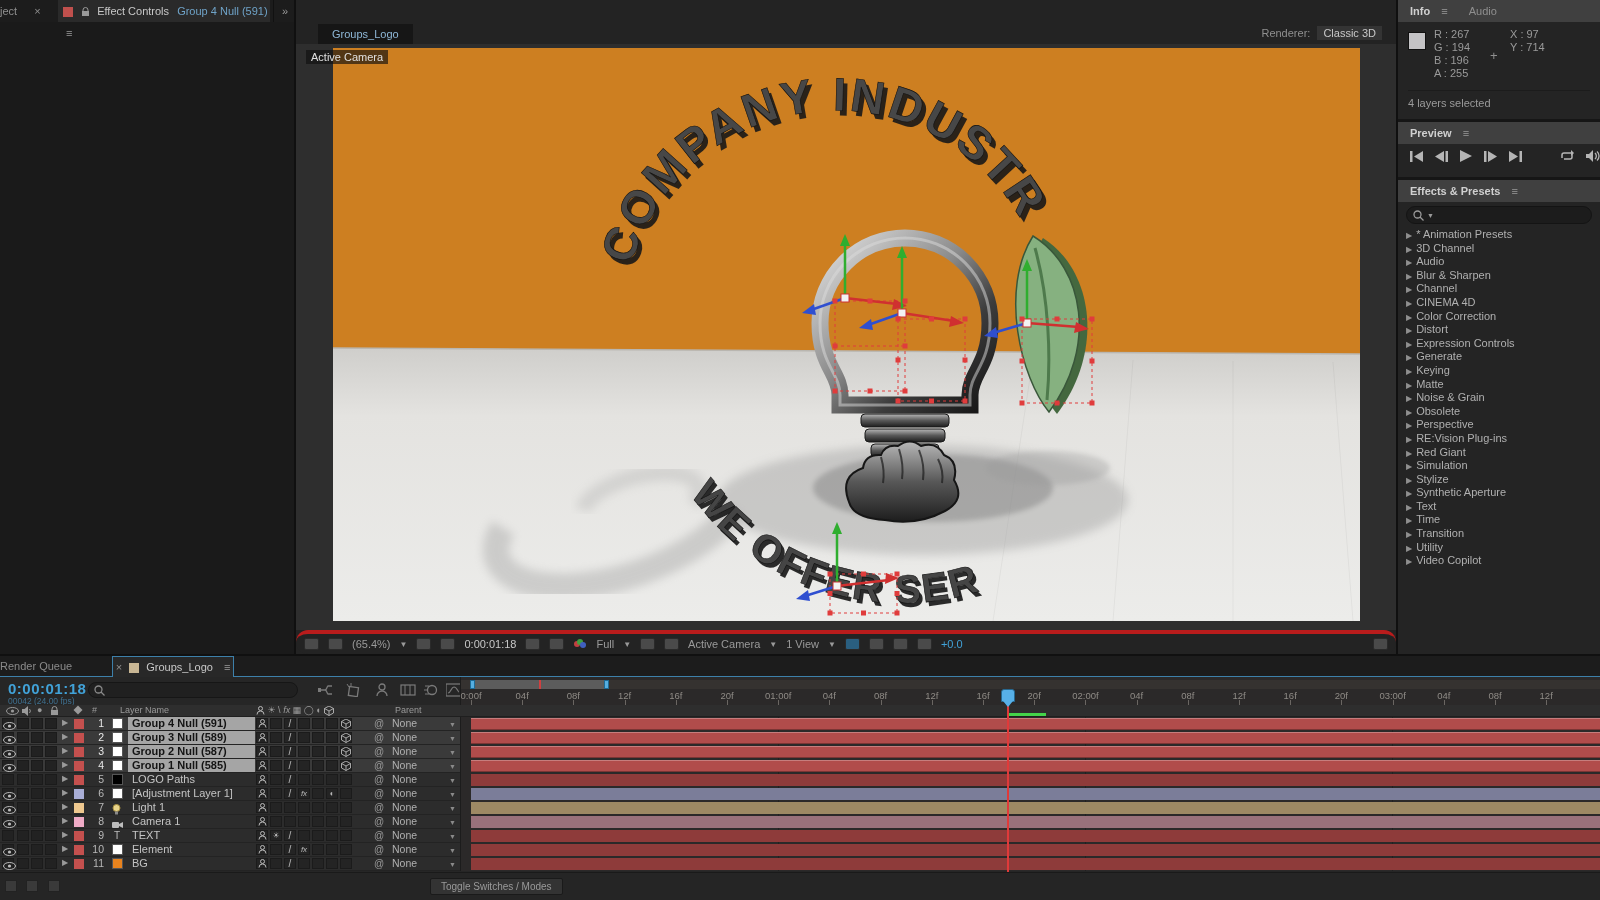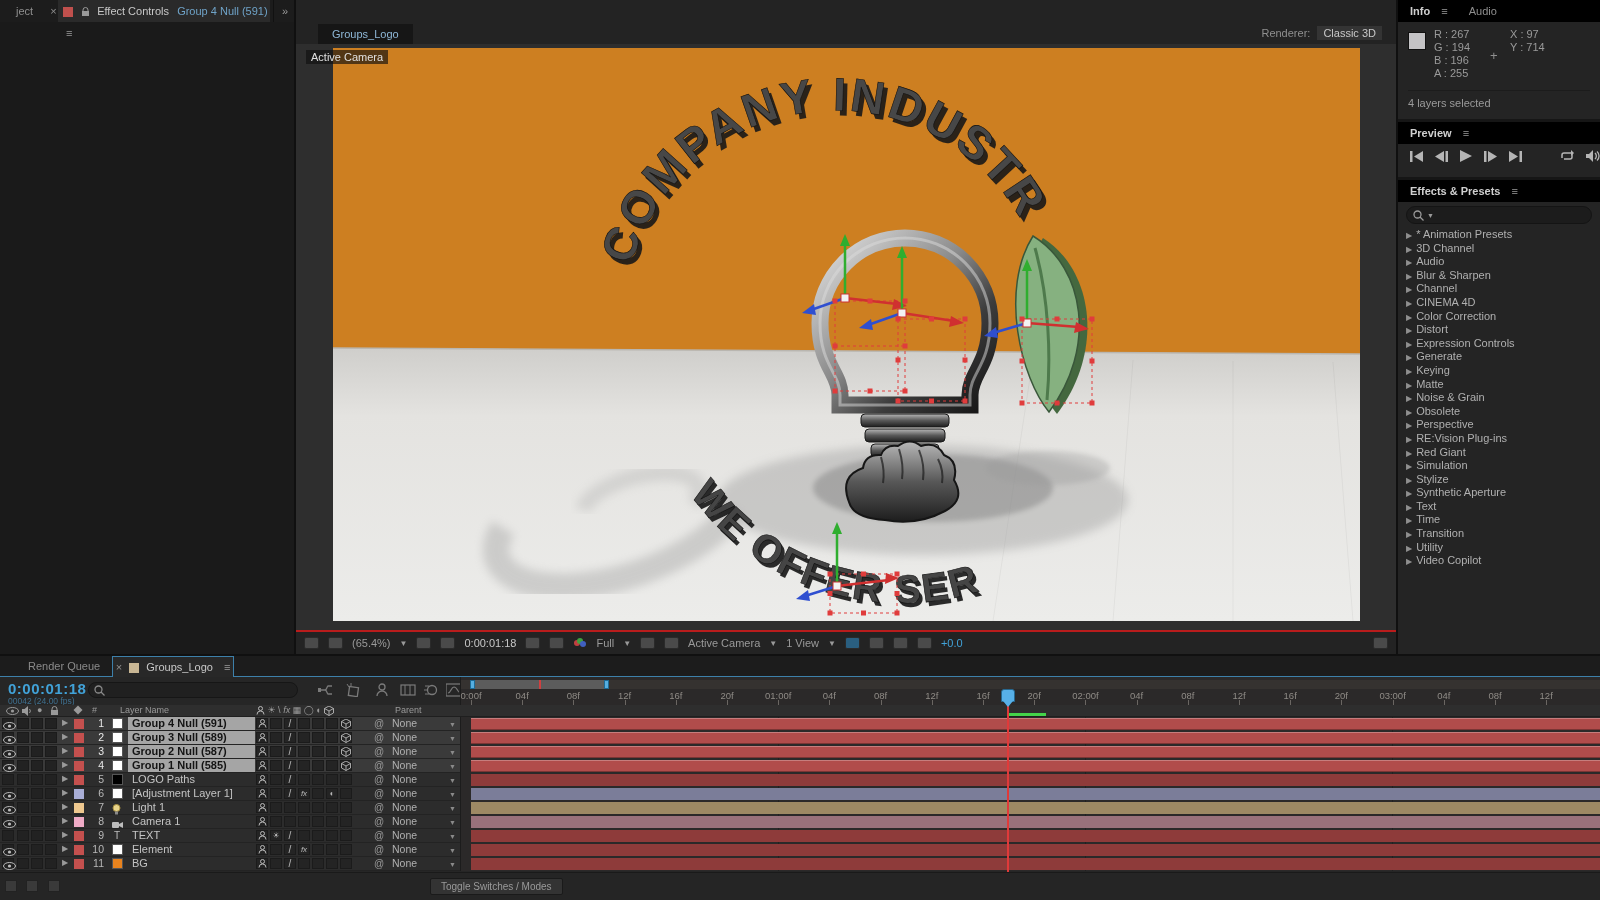--- a/index.html
+++ b/index.html
@@ -22,28 +22,28 @@
   #comp-panel { left:296px; top:0; width:1100px; height:654px; background:#232323; }
   #comp-tabs  { width:1100px; }
   #comp-row2  { left:0; top:22px; width:1100px; height:22px; background:#232323; font-size:11px; line-height:22px; }
   #comp-tab2  { position:absolute; left:22px; top:2px; height:20px; background:#161616; color:#8fb8d8;
                 padding:0 14px; font-size:11px; line-height:20px; }
   #renderer   { position:absolute; right:14px; top:0; }
   #viewport   { left:0; top:44px; width:1100px; height:586px; background:#2e2e2e; overflow:hidden; }
   #comp-image { position:absolute; left:37px; top:4px; width:1027px; height:573px; background:#cd7f21; }
   #cam-label  { position:absolute; left:10px; top:6px; background:rgba(16,16,16,.65); color:#e0e0e0;
                 font-size:11px; padding:1px 5px; }
-  #comp-toolbar { left:0; top:630px; width:1100px; height:24px; background:#232323; border-top:2px solid #b91c1c;
-                  font-size:11px; color:#9a9a9a; display:flex; align-items:center; gap:9px; padding:0 8px; }
+  #comp-toolbar { left:0; top:630px; width:1100px; height:24px; background:#232323; border-top:4px solid #b91c1c;
+                  font-size:11px; color:#9a9a9a; display:flex; align-items:center; gap:9px; padding:0 8px;border-radius:12px; }
   .tb-ic { width:15px; height:12px; display:inline-block; background:#4a4a4a; border:1px solid #2a2a2a; border-radius:2px; }
   .tb-drop { font-size:8px; color:#9a9a9a; }
   
   #right-col { left:1398px; top:0; width:202px; height:654px; background:#161616; }
   .rc-panel { position:absolute; left:0; width:202px; background:#242424; }
-  .rc-head { height:22px; line-height:22px; background:#000000; font-size:11px; color:#d0d0d0; padding-left:12px; }
+  .rc-head { height:22px; line-height:22px; background:#404040; font-size:11px; color:#d0d0d0; padding-left:12px; }
   #info-panel { top:0; height:119px; }
   #preview-panel { top:122px; height:55px; }
   #fx-panel { top:180px; height:474px; }
   .info-line { font-size:11px; color:#9a9a9a; line-height:13px; }
   #fx-search { margin:4px 8px; height:18px; background:#1c1c1c; border:1px solid #141414; border-radius:9px;
                display:flex; align-items:center; padding:0 6px; gap:3px; }
   #fx-list { font-size:11px; color:#b0b0b0; padding-left:8px; }
   .fx-item { height:13.6px; line-height:13.6px; white-space:nowrap; }
   .fx-item .tri { color:#8f8f8f; font-size:8px; margin-right:4px; }
   
@@ -91,21 +91,21 @@
   #toggle-btn { position:absolute; left:430px; top:5px; height:17px; padding:0 10px; background:#333;
                 border:1px solid #1a1a1a; border-radius:2px; font-size:10px; line-height:16px; color:#9a9a9a; }
   .mini-ic { display:inline-block; width:12px; height:12px; background:#3a3a3a; border:1px solid #222; margin-left:5px; margin-top:7px; }
   svg.ic { vertical-align:middle; }
 </style>
 </head>
 <body>
 
 <div class="abs" id="ec-panel">
   <div class="abs tabstrip" id="ec-tabs">
-    <span style="padding-left:16px">ject</span>
+    <span style="padding-left:0">ject</span>
     <span style="margin-left:14px">×</span>
     <div id="ec-active">
       <span class="sq" style="background:#c0504d"></span>
       <svg class="ic" width="9" height="10" viewBox="0 0 9 10">
           <path d="M2 4V3a2.5 2.5 0 0 1 5 0v1" fill="none" stroke="#9a9a9a"></path>
           <rect x="1" y="4" width="7" height="5" fill="#9a9a9a"></rect>
         </svg>
       <span class="txt" style="margin-left:4px">Effect Controls</span>
       <span class="blue" style="margin-left:5px">Group 4 Null (591)</span>
       <span class="menu-glyph">≡</span>
@@ -428,21 +428,21 @@
         <div class="fx-item"><span class="tri">▶</span><span>Time</span></div>
         <div class="fx-item"><span class="tri">▶</span><span>Transition</span></div>
         <div class="fx-item"><span class="tri">▶</span><span>Utility</span></div>
         <div class="fx-item"><span class="tri">▶</span><span>Video Copilot</span></div>
       </div>
   </div>
 </div>
 
 <div class="abs" id="timeline">
   <div class="abs" id="tl-tabs">
-    <span style="padding-left:28px">Render Queue</span>
+    <span style="">Render Queue</span>
     <div id="tl-active-tab">
       <span class="dim">×</span>
       <span class="sq" style="background:#c8b694; margin:0 4px"></span>
       <span>Groups_Logo</span>
       <span class="menu-glyph">≡</span>
     </div>
   </div>
 
   <div class="abs" id="tl-left-top">
     <div id="tl-timecode">0:00:01:18</div>

